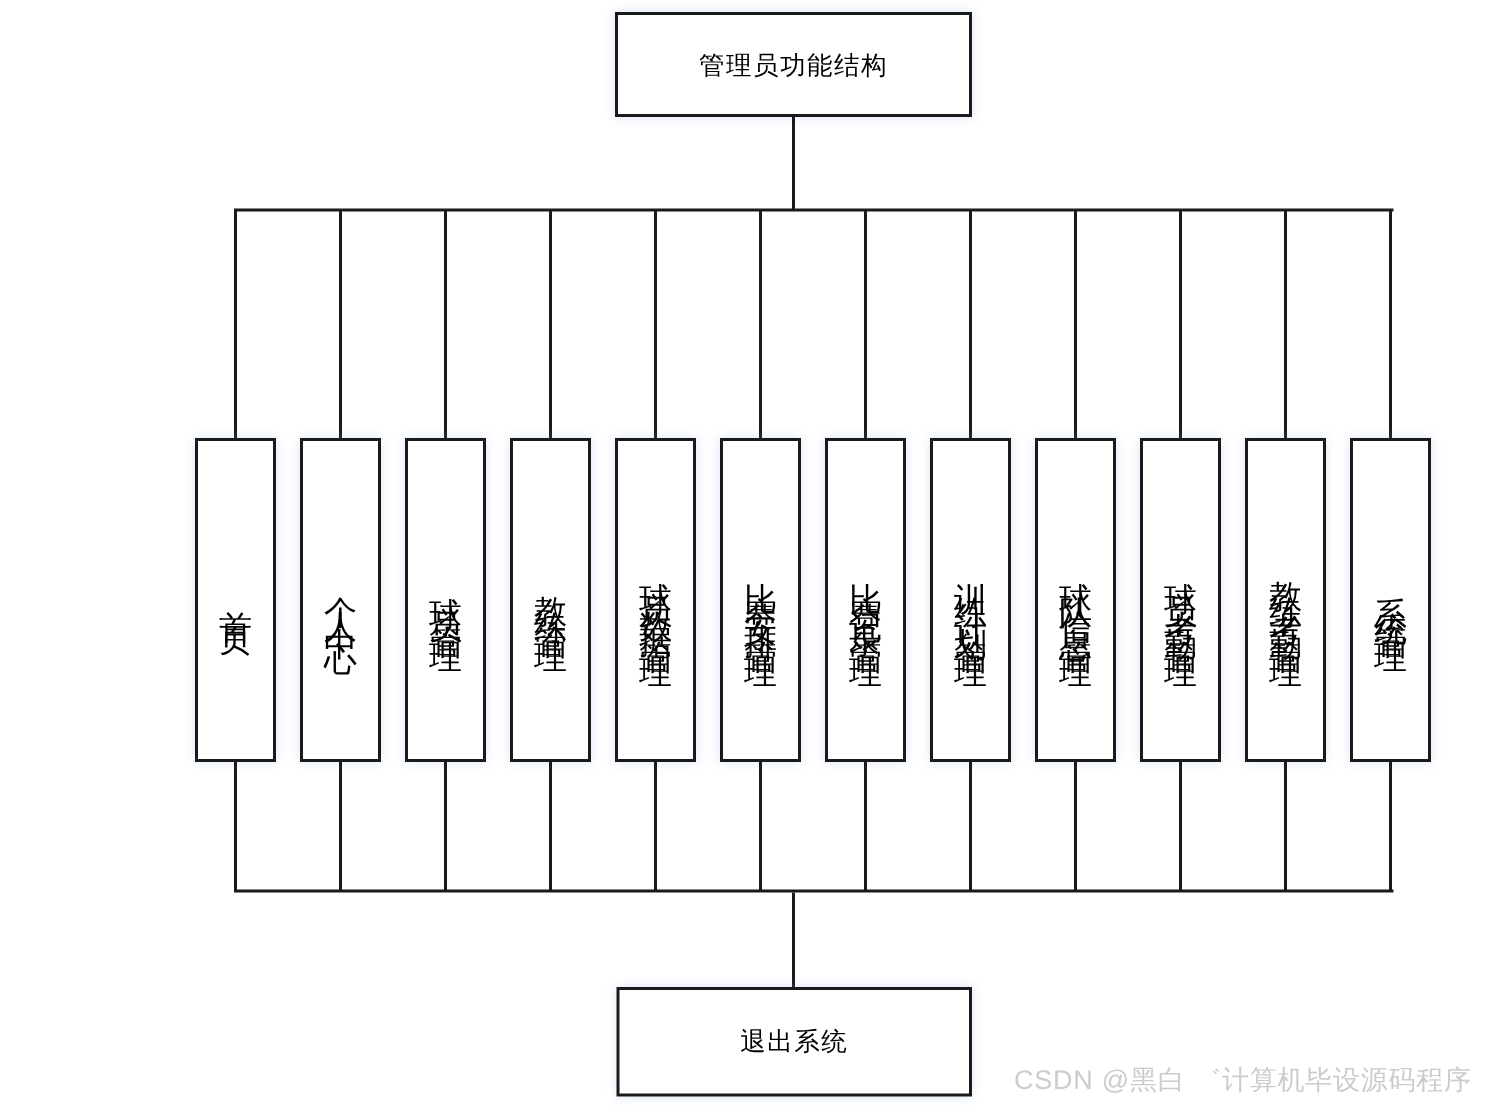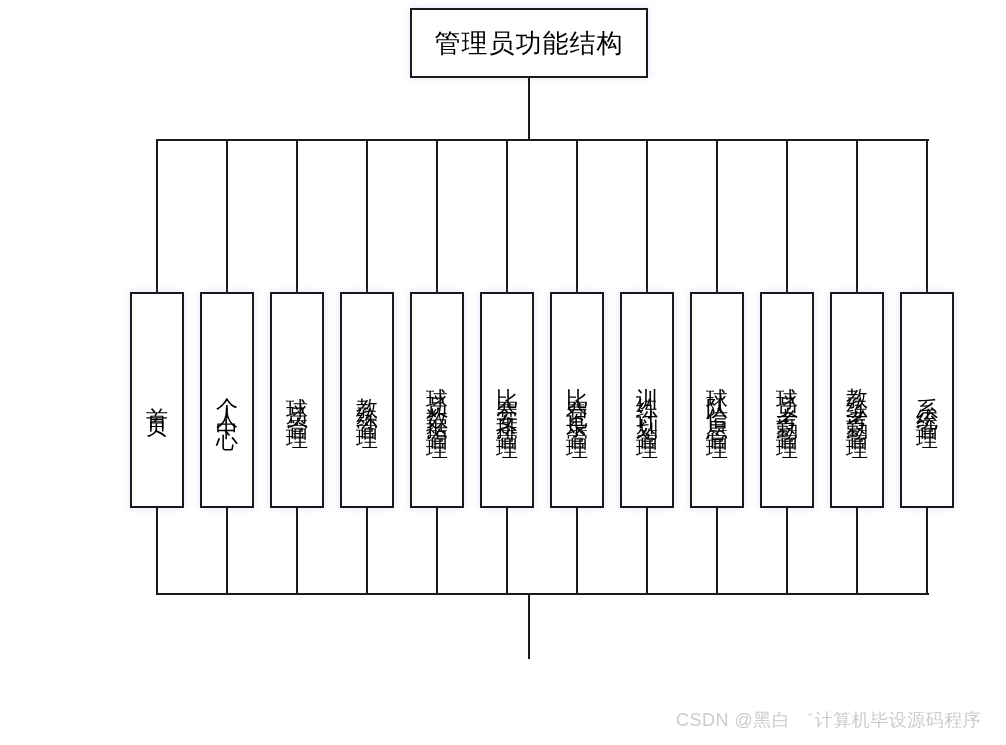--- a/index.html
+++ b/index.html
@@ -21,21 +21,21 @@
     border: 2px solid #1a1a1a;
     box-sizing: border-box;
     display: flex;
     align-items: center;
     justify-content: center;
     box-shadow: 0 0 7px rgba(130,165,230,0.30);
     color: #000000;
   }
   .node.h-label {
     font-family: "Liberation Sans", sans-serif;
-    font-size: 26px;
+    font-size: 17px;
     letter-spacing: 1px;
   }
   .node.v-label {
     font-family: "Liberation Serif", serif;
     font-size: 22px;
   }
   .v-text {
     writing-mode: vertical-rl;
     text-orientation: upright;
     letter-spacing: 10px;
@@ -147,16 +147,19 @@
   <div class="line vline rise-line" style="left: 576px; background: rgb(26, 26, 26);"></div>
   <div class="line vline rise-line" style="left: 646px; background: rgb(26, 26, 26);"></div>
   <div class="line vline rise-line" style="left: 716px; background: rgb(26, 26, 26);"></div>
   <div class="line vline rise-line" style="left: 786px; background: rgb(26, 26, 26);"></div>
   <div class="line vline rise-line" style="left: 856px; background: rgb(26, 26, 26);"></div>
   <div class="line vline rise-line" style="left: 926px; background: rgb(26, 26, 26);"></div>
 
   <div id="bottom-bus" class="line hline" style="background: rgb(26, 26, 26);"></div>
   <div id="footer-stem" class="line vline" style="background: rgb(26, 26, 26);"></div>
 
+  <div id="footer-box" class="node h-label" style="background: rgb(255, 255, 255); border-color: rgb(26, 26, 26);">
+    <span>退出系统</span>
+  </div>
 
   <div id="watermark" style="color: rgb(204, 204, 204); text-align: center;">CSDN @黑白 ゛计算机毕设源码程序</div>
 
 </div>
 
 </body></html>

